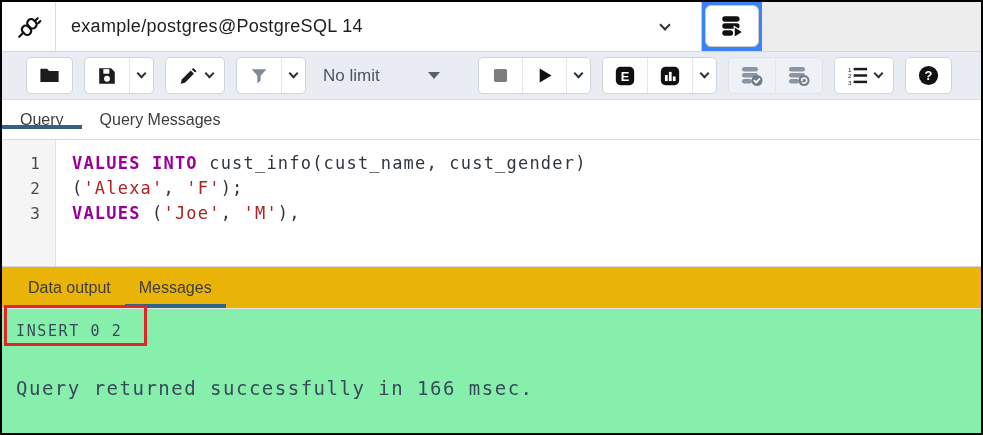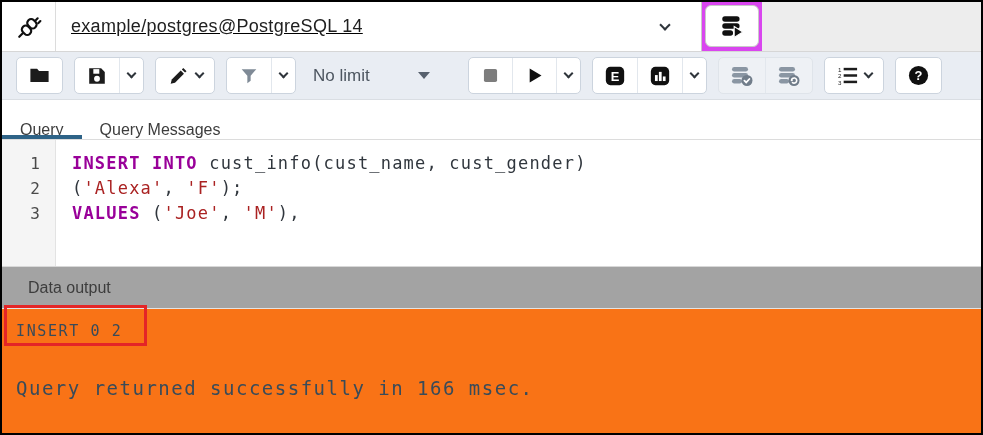--- a/index.html
+++ b/index.html
@@ -12,61 +12,61 @@
   body { font-family: "Liberation Sans", sans-serif; background: #fff; }
 
   .window {
     width: 983px; height: 435px;
     border: 2px solid #000;
     display: flex; flex-direction: column;
     background: #fff; overflow: hidden;
   }
 
   
-  .connbar { height: 50px; flex: none; display: flex; background: #d946ef; border-bottom: 1px solid #d6d6d6; text-decoration: underline; }
+  .connbar { height: 50px; flex: none; display: flex; background: #3b82f6; border-bottom: 1px solid #d6d6d6; }
   .conn-select { width: 700px; flex: none; background: #fff; border-right: 1px solid #c9c9c9; display: flex; align-items: center; }
   .conn-icon-cell { width: 54px; height: 100%; flex: none; display: flex; align-items: center; justify-content: center; border-right: 1px solid #dcdcdc; }
   .conn-label { font-size: 18px; color: #202020; padding-left: 15px; letter-spacing: .3px; flex: 1; white-space: nowrap; }
   .conn-chev { margin-right: 32px; }
   .db-btn { width: 54px; height: 42px; margin: 3px 3px; background: #fff; border: 1px solid #c9c9c9; border-radius: 6px; display: flex; align-items: center; justify-content: center; }
   .conn-rest { flex: 1; background: #ededed; }
 
   
-  .toolbar { height: 48px; flex: none; background: #e9edf3; border-bottom: 1px solid #dadee3; display: flex; align-items: center; padding-left: 14px; }
+  .toolbar { height: 48px; flex: none; background: #e9edf3; border-bottom: 1px solid #dadee3; display: flex; align-items: center; padding-left: 24px; }
   .tgroup { display: flex; align-items: stretch; background: #fff; border: 1px solid #ccd4de; border-radius: 5px; height: 37px; margin-right: 11px; overflow: hidden; }
   .tcell { display: flex; align-items: center; justify-content: center; padding: 0 11px; }
   .tcell + .tcell { border-left: 1px solid #e2e7ed; }
   .tcell.narrow { padding: 0 8px; }
   .flat-select { display: flex; align-items: center; margin-right: 11px; padding: 0 6px; height: 37px; min-width: 150px; }
   .flat-select .lbl { font-size: 17px; color: #4d5660; margin-right: 48px; }
 
   .chev { display: inline-block; width: 8px; height: 8px; border-right: 2.4px solid #2f353b; border-bottom: 2.4px solid #2f353b; transform: rotate(45deg); margin-top: -4px; }
   .chev.small { width: 7px; height: 7px; }
   .tri { width: 0; height: 0; border-left: 6px solid transparent; border-right: 6px solid transparent; border-top: 7px solid #57616d; }
 
   
-  .tabrow { height: 40px; flex: none; background: #fff; border-bottom: 1px solid #dcdcdc; display: flex; align-items: flex-end; }
+  .tabrow { height: 40px; flex: none; background: #fff; border-bottom: 1px solid #dcdcdc; display: flex; align-items: center; }
   .tab { display: flex; align-items: center; padding: 0 18px; font-size: 16px; color: #3d3d3d; position: relative; }
   .tab.active::after { content: ""; position: absolute; left: 0; right: 0; bottom: 0; height: 4px; background: var(--accent); }
 
   
   .editor { height: 127px; flex: none; display: flex; background: #fff; border-bottom: 1px solid #d8d8d8; }
   .gutter { width: 54px; flex: none; background: #f5f5f5; border-right: 1px solid #e3e3e3; padding-top: 11px; }
   .gutter .ln { display: block; text-align: right; padding-right: 15px; font-family: "DejaVu Sans Mono", monospace; font-size: 16px; line-height: 25px; color: #4a4a4a; }
   .code { padding: 11px 0 0 16px; font-family: "DejaVu Sans Mono", monospace; font-size: 17px; letter-spacing: 1.2px; line-height: 25px; color: #30363d; }
   .code .line { white-space: pre; }
   .tok-keyword { color: var(--keyword); font-weight: bold; }
   .tok-string { color: var(--string); }
 
   
-  .outtabs { height: 42px; flex: none; background: #a3a3a3; border-bottom: 1px solid #e3e3e3; display: flex; align-items: stretch; padding-left: 12px; }
+  .outtabs { height: 42px; flex: none; background: #eab308; border-bottom: 1px solid #e3e3e3; display: flex; align-items: stretch; padding-left: 12px; }
   .outtabs .tab { padding: 0 14px; }
 
   
-  .messages { flex: 1; background: #f97316; position: relative; font-family: "DejaVu Sans Mono", monospace; color: #394b59; }
+  .messages { flex: 1; background: #86efac; position: relative; font-family: "DejaVu Sans Mono", monospace; color: #394b59; }
   .result-box { position: absolute; left: 2px; top: -4px; width: 143px; height: 41px; border: 3px solid var(--annotation); }
   .result-text { position: absolute; left: 14px; top: 13px; font-size: 15px; letter-spacing: 1.6px; white-space: pre; }
   .status-text { position: absolute; left: 14px; top: 68px; font-size: 19px; letter-spacing: 1.5px; white-space: pre; }
 
   svg { display: block; }
 </style>
 </head>
 <body>
 
 <div class="window">
@@ -264,29 +264,32 @@
     </div>
   </div>
 
   <div class="editor">
     <div class="gutter">
       <span class="ln">1</span>
       <span class="ln">2</span>
       <span class="ln">3</span>
     </div>
     <div class="code">
-      <div class="line"><span class="tok-keyword">INSERT INTO</span><span> cust_info(cust_name, cust_gender)</span></div>
+      <div class="line"><span class="tok-keyword">VALUES INTO</span><span> cust_info(cust_name, cust_gender)</span></div>
       <div class="line"><span>(</span><span class="tok-string">'Alexa'</span><span>, </span><span class="tok-string">'F'</span><span>);</span></div>
       <div class="line"><span class="tok-keyword">VALUES</span><span> (</span><span class="tok-string">'Joe'</span><span>, </span><span class="tok-string">'M'</span><span>),</span></div>
     </div>
   </div>
 
   <div class="outtabs">
     <div class="tab">
       <span>Data output</span>
+    </div>
+    <div class="tab active">
+      <span>Messages</span>
     </div>
   </div>
 
   <div class="messages">
     <div class="result-box"></div>
     <div class="result-text">INSERT 0 2</div>
     <div class="status-text">Query returned successfully in 166 msec.</div>
   </div>
 
 </div>

